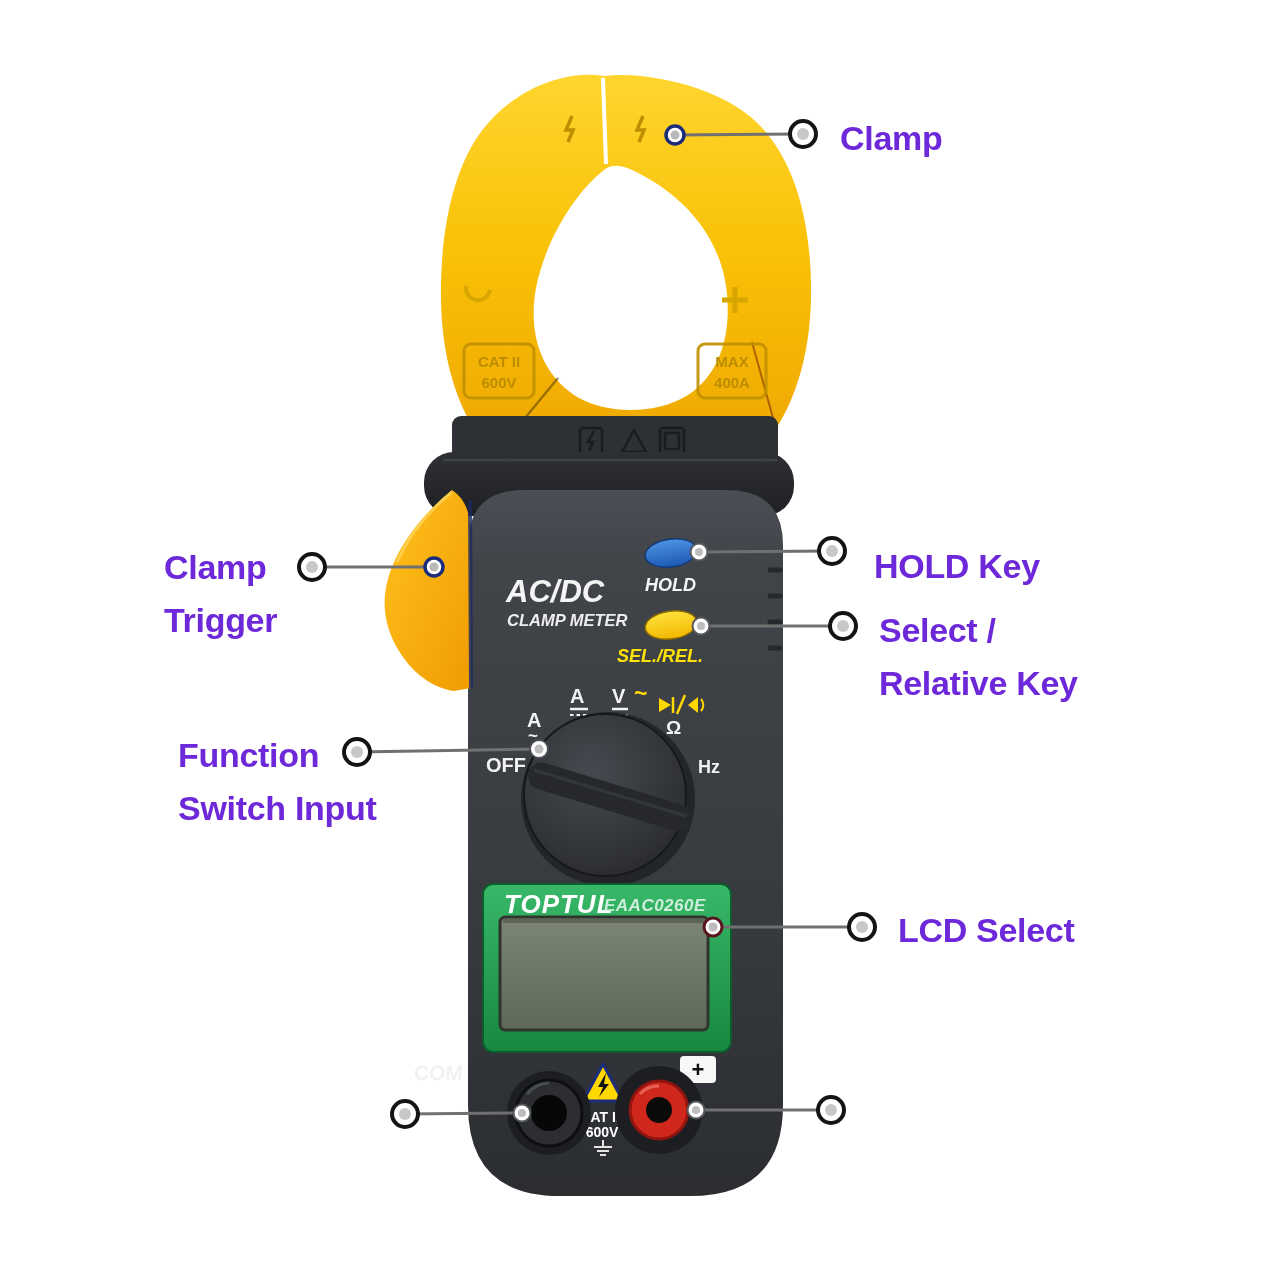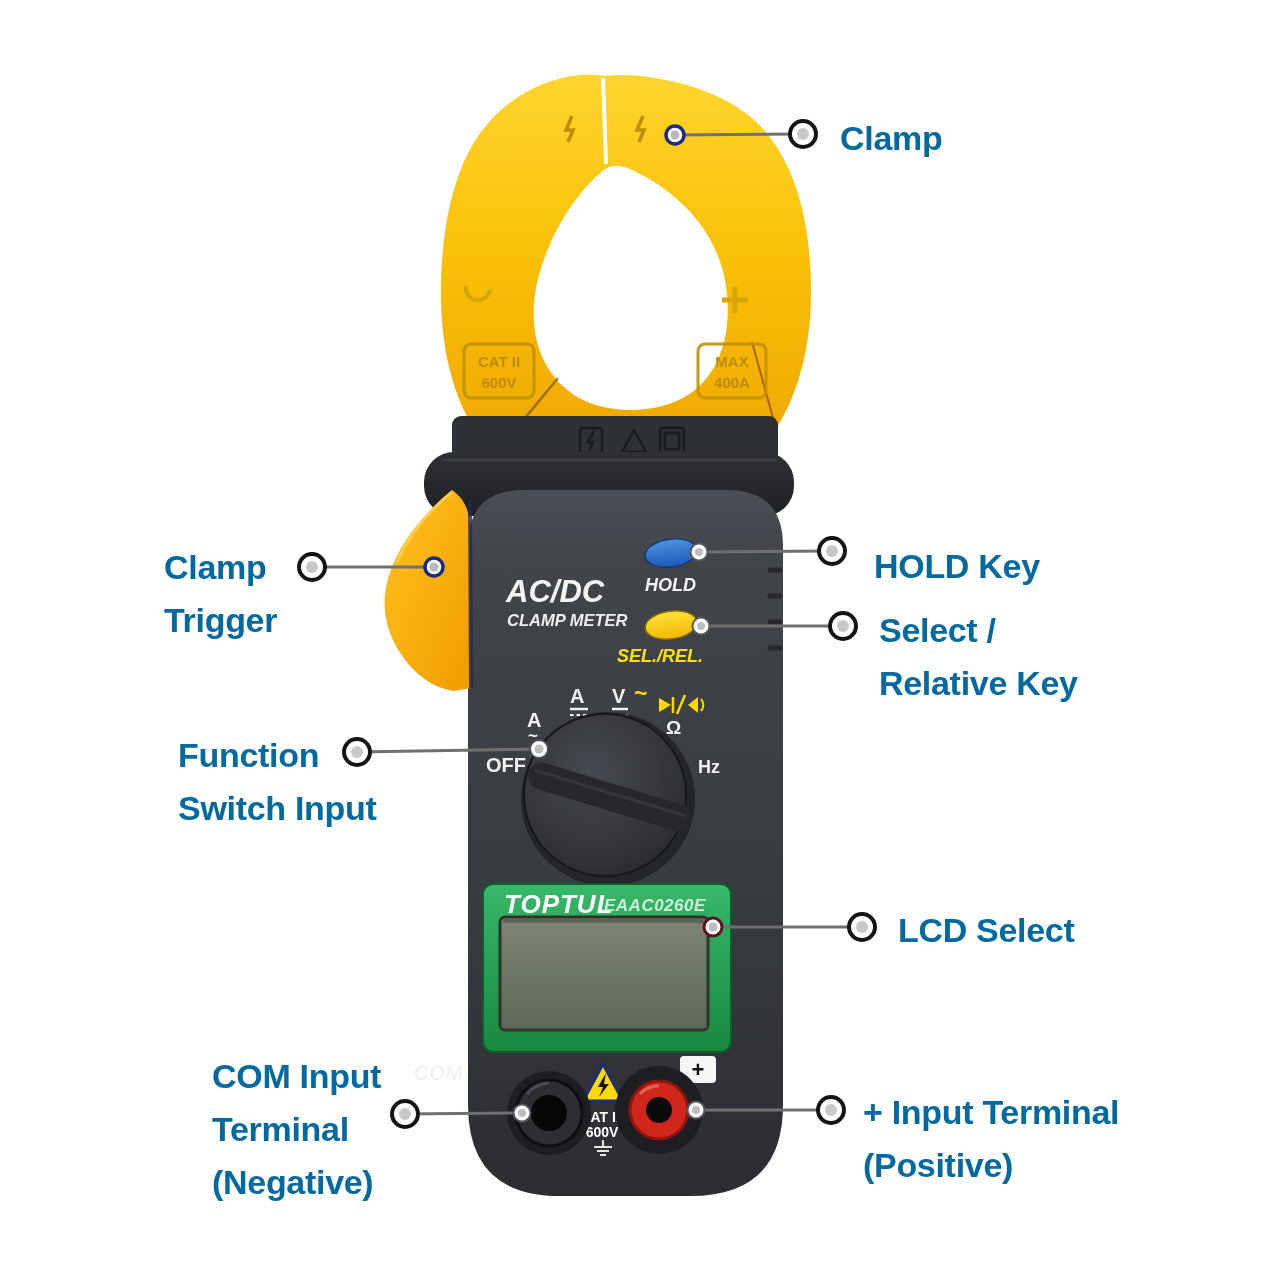--- a/index.html
+++ b/index.html
@@ -1,20 +1,20 @@
 <!DOCTYPE html>
 <html><head>
 <meta charset="utf-8">
 <style>
   html,body{margin:0;padding:0;background:#fff;}
   .stage{position:relative;width:1280px;height:1280px;background:#ffffff;overflow:hidden;
          font-family:"Liberation Sans",sans-serif;}
   .stage svg{position:absolute;left:0;top:0;}
   .callout-label{position:absolute;font-weight:bold;font-size:34px;line-height:53px;
-         color:#0369a1;white-space:pre-line;letter-spacing:-0.3px;
+         color:#6d28d9;white-space:pre-line;letter-spacing:-0.3px;
          font-family:"Liberation Sans",sans-serif;}
   #lbl-clamp{left:840px;top:112px;}
   #lbl-hold-key{left:874px;top:540px;}
   #lbl-select-relative{left:879px;top:604px;}
   #lbl-lcd-display{left:898px;top:904px;}
   #lbl-plus-input{left:863px;top:1086px;}
   #lbl-clamp-trigger{left:164px;top:541px;}
   #lbl-function-knob{left:178px;top:729px;}
   #lbl-com-input{left:212px;top:1050px;}
   text{font-family:"Liberation Sans",sans-serif;}
@@ -301,23 +301,18 @@
           <circle cx="405" cy="1114" r="6" fill="#c8c8c8"></circle>
     </g>
   </g>
 </svg>
 
 <div class="callout-label" id="lbl-clamp">Clamp</div>
 <div class="callout-label" id="lbl-hold-key">HOLD Key</div>
 <div class="callout-label" id="lbl-select-relative">Select /
 Relative Key</div>
 <div class="callout-label" id="lbl-lcd-display">LCD Select</div>
-<div class="callout-label" id="lbl-plus-input">+ Input Terminal
-(Positive)</div>
 <div class="callout-label" id="lbl-clamp-trigger">Clamp
 Trigger</div>
 <div class="callout-label" id="lbl-function-knob">Function
 Switch Input</div>
-<div class="callout-label" id="lbl-com-input">COM Input
-Terminal
-(Negative)</div>
 
 </div>
 
 </body></html>

